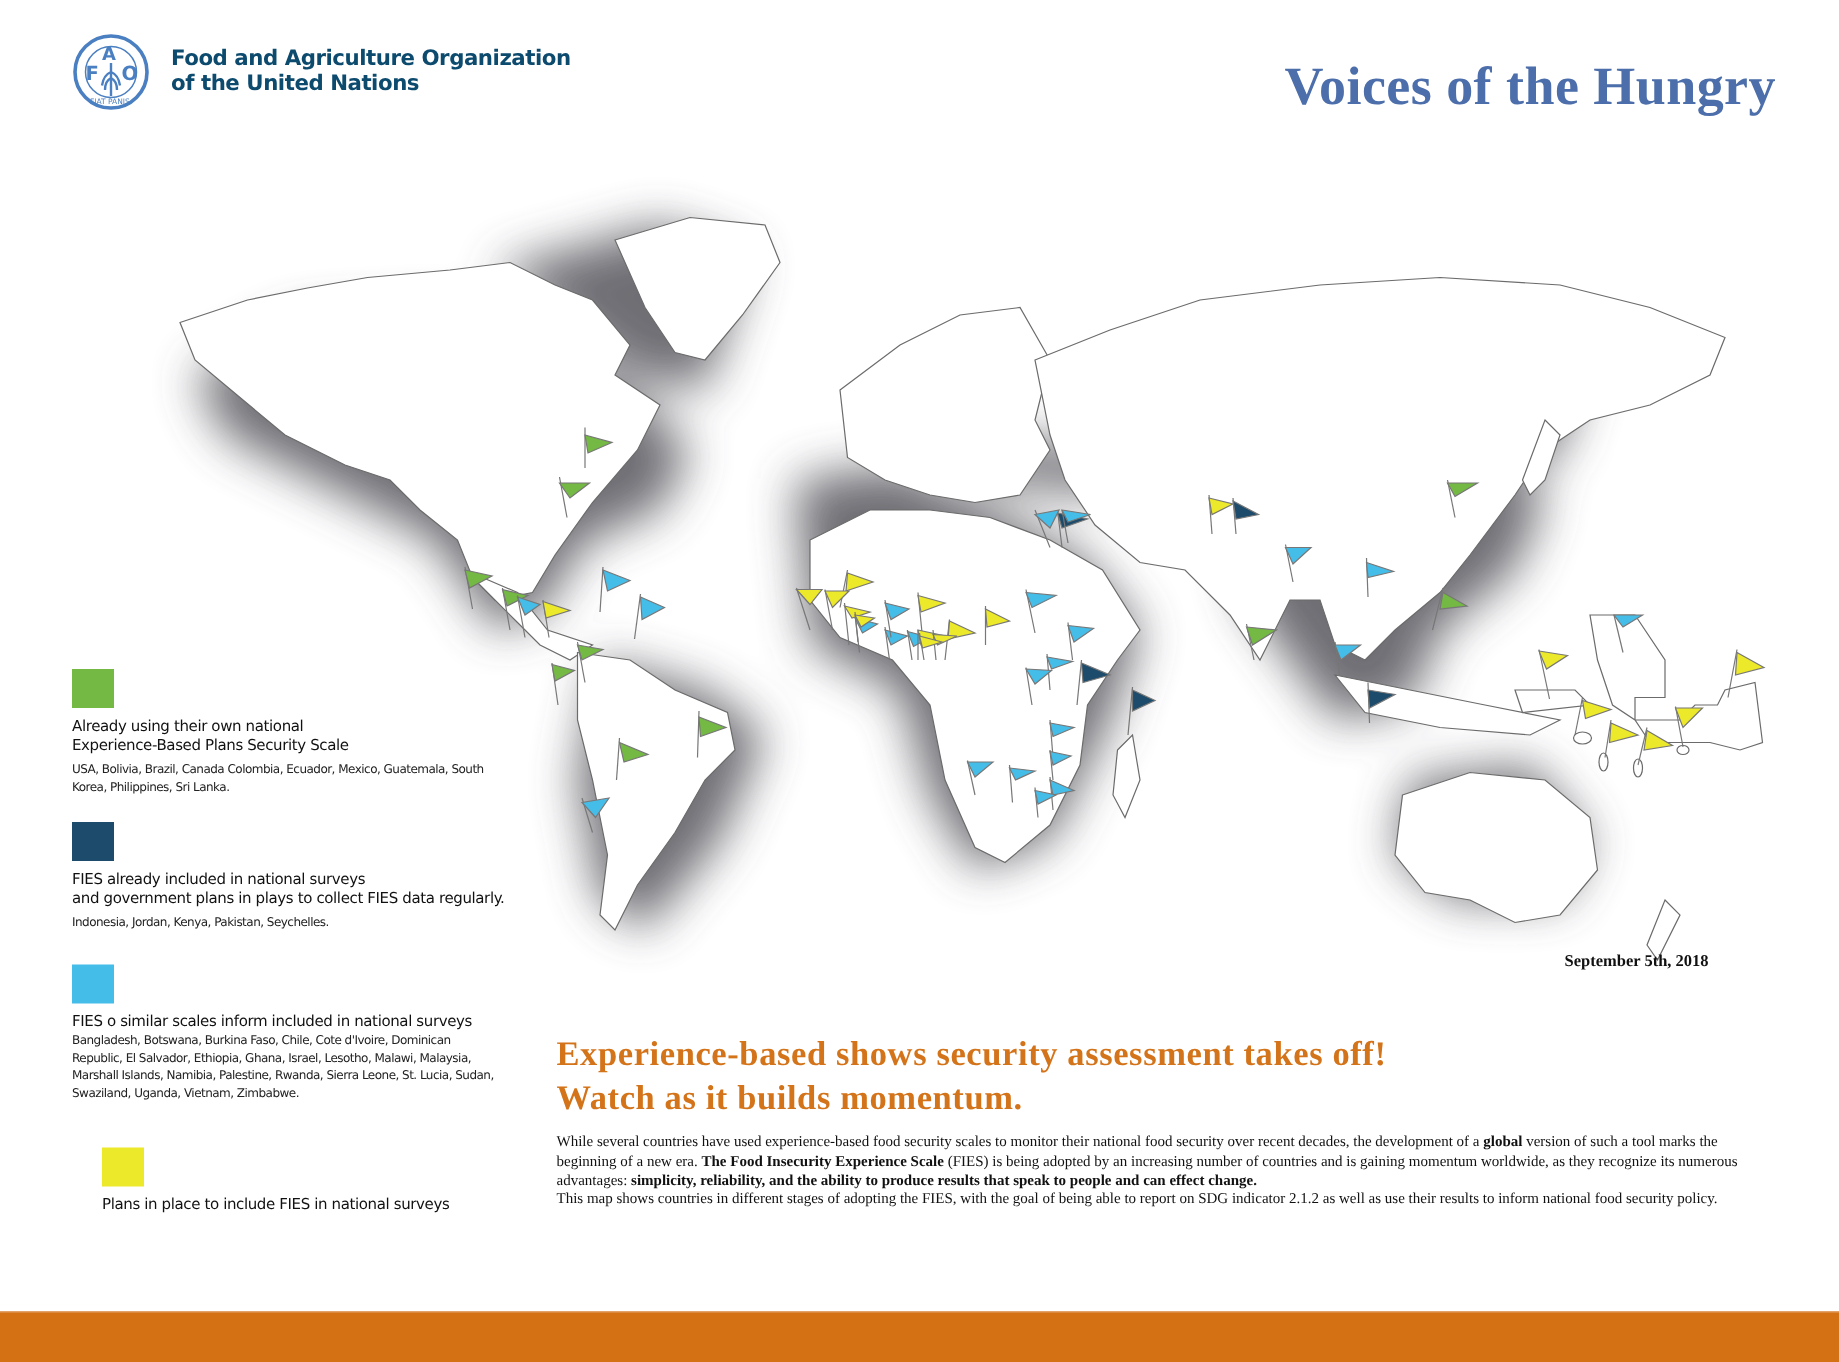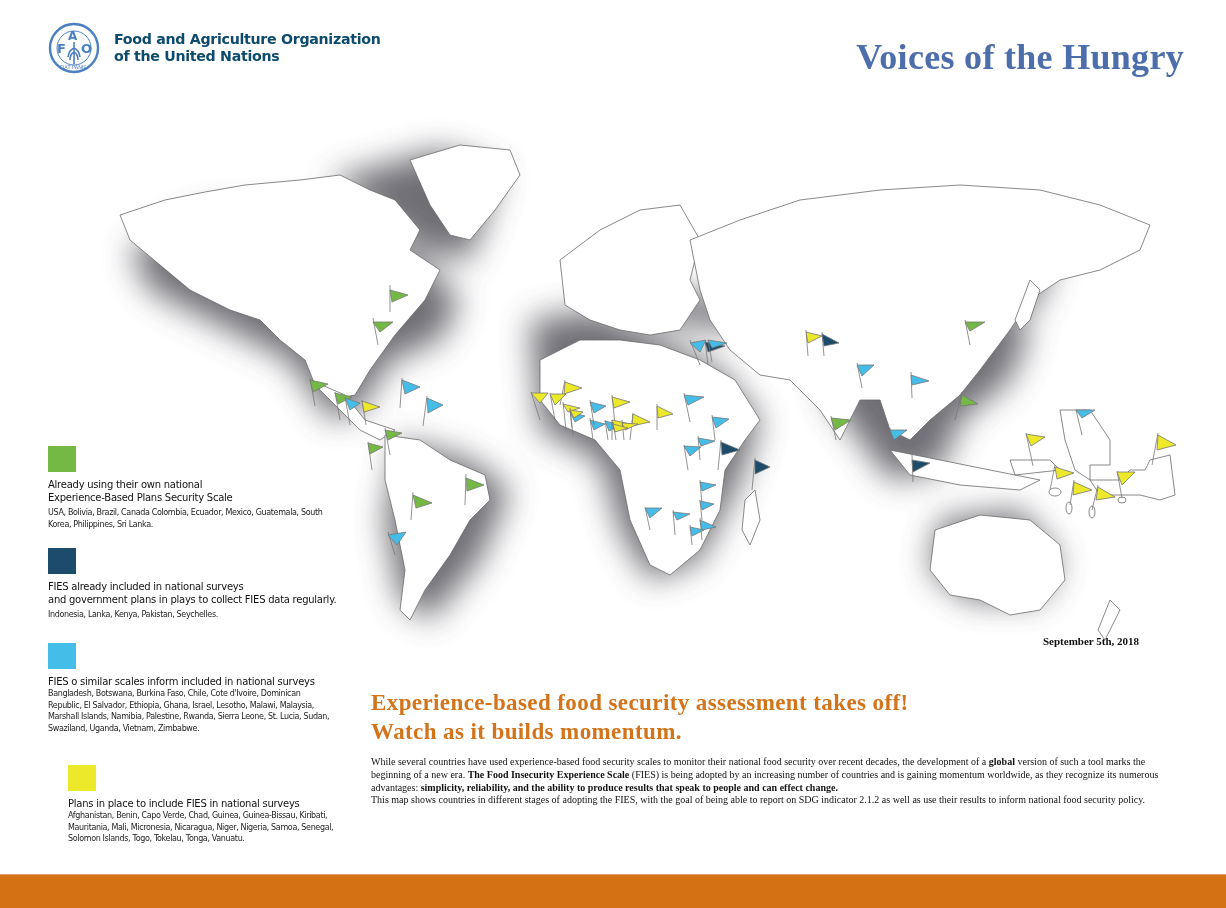--- a/index.html
+++ b/index.html
@@ -343,43 +343,42 @@
   </div>
   <div class="legend-countries" style="width:280px;">USA, Bolivia, Brazil, Canada Colombia, Ecuador, Mexico, Guatemala, South Korea, Philippines, Sri Lanka.</div>
 </div>
 
 <div class="legend" style="top:548px;">
   <div class="legend-swatch" style="background:#1c4b6b;"></div>
   <div class="legend-title">
     <div>FIES already included in national surveys</div>
     <div>and government plans in plays to collect FIES data regularly.</div>
   </div>
-  <div class="legend-countries">Indonesia, Lanka, Kenya, Pakistan, Seychelles.</div>
+  <div class="legend-countries">Indonesia, Jordan, Kenya, Pakistan, Seychelles.</div>
 </div>
 
 <div class="legend" style="top:643px;">
   <div class="legend-swatch" style="background:#45bde9;"></div>
   <div class="legend-title">
     <div>FIES o similar scales inform included in national surveys</div>
   </div>
   <div class="legend-countries" style="margin-top:0; width:282px;">Bangladesh, Botswana, Burkina Faso, Chile, Cote d'Ivoire, Dominican Republic, El Salvador, Ethiopia, Ghana, Israel, Lesotho, Malawi, Malaysia, Marshall Islands, Namibia, Palestine, Rwanda, Sierra Leone, St. Lucia, Sudan, Swaziland, Uganda, Vietnam, Zimbabwe.</div>
 </div>
 
 <div class="legend" style="top:765px;margin-left:20px;">
   <div class="legend-swatch" style="background:#ece82a;"></div>
   <div class="legend-title">
     <div>Plans in place to include FIES in national surveys</div>
   </div>
-  <div class="legend-countries" style="margin-top:0; width:282px;">Afghanistan, Benin, Capo Verde, Chad, Guinea, Guinea-Bissau, Kiribati, Mauritania, Mali, Micronesia, Nicaragua, Niger, Nigeria, Samoa, Senegal, Solomon Islands, Togo, Tokelau, Tonga, Vanuatu.</div>
 </div>
 
 <div class="date-label">September 5th, 2018</div>
 
 <div class="headline">
-  <div>Experience-based food security assessment takes off!</div>
+  <div>Experience-based shows security assessment takes off!</div>
   <div>Watch as it builds momentum.</div>
 </div>
 
 <div class="body-text">
   <p><span>While several countries have used experience-based food security scales to monitor their national food security over recent decades, the development of a </span><b>global</b><span> version of such a tool marks the beginning of a new era. </span><b>The Food Insecurity Experience Scale</b><span> (FIES) is being adopted by an increasing number of countries and is gaining momentum worldwide, as they recognize its numerous advantages: </span><b>simplicity, reliability, and the ability to produce results that speak to people and can effect change.</b></p>
   <p>This map shows countries in different stages of adopting the FIES, with the goal of being able to report on SDG indicator 2.1.2 as well as use their results to inform national food security policy.</p>
 </div>
 
 <div class="footer-bar"></div>
 

